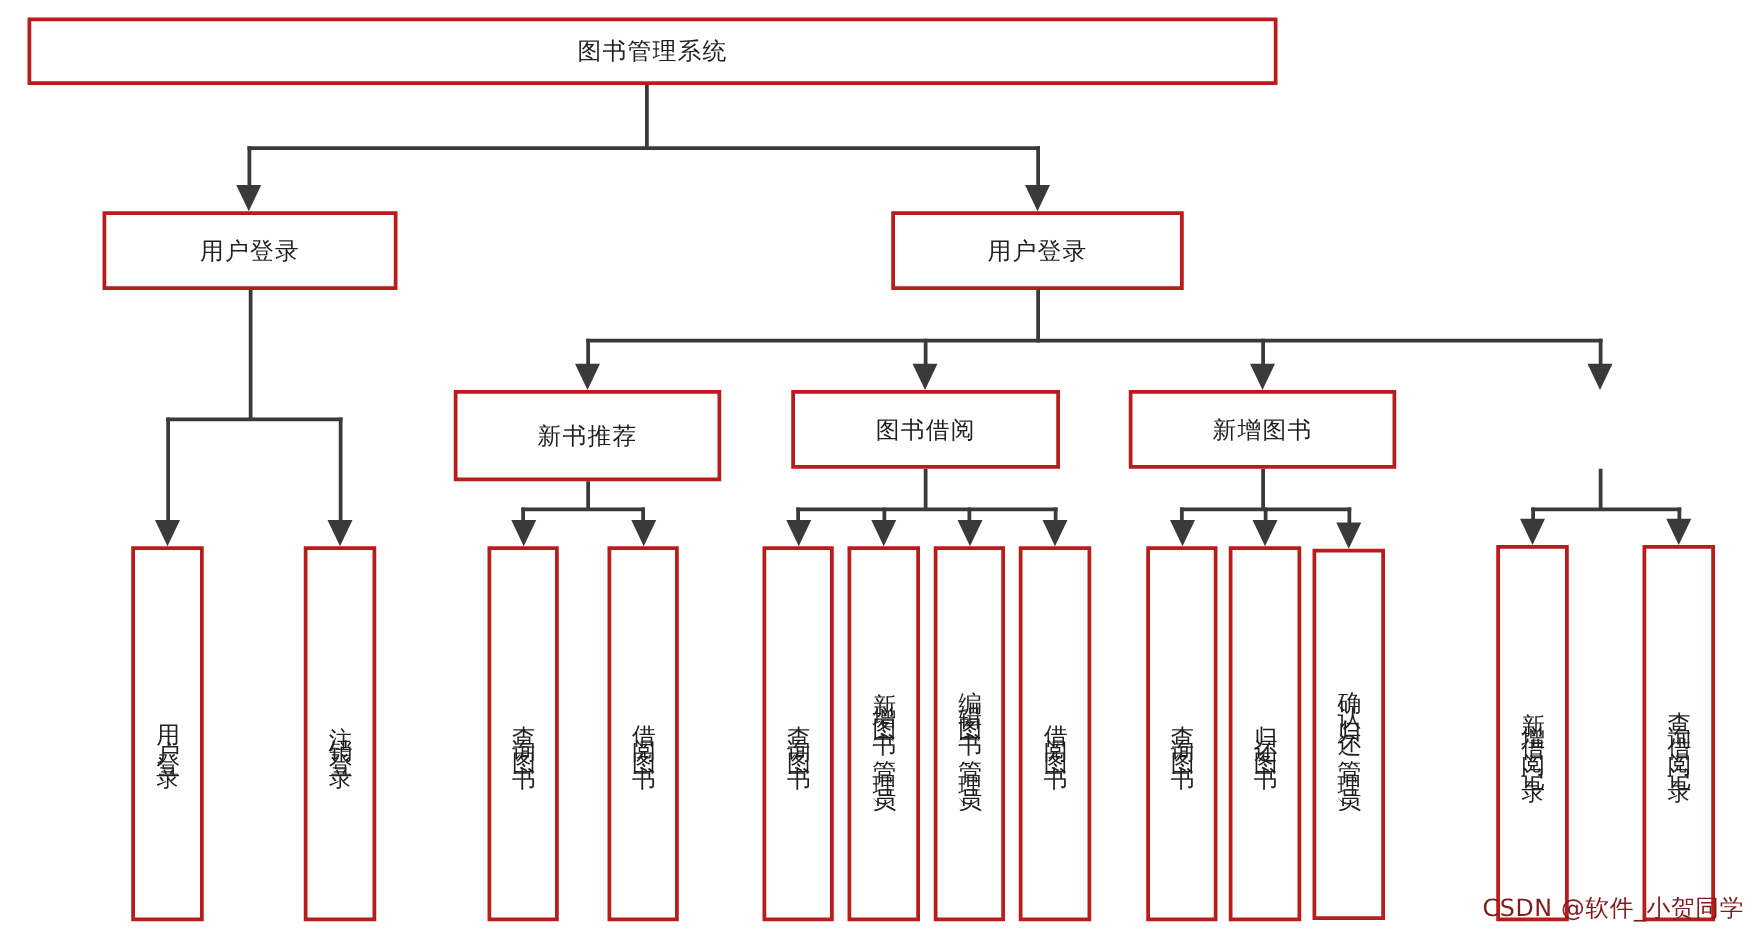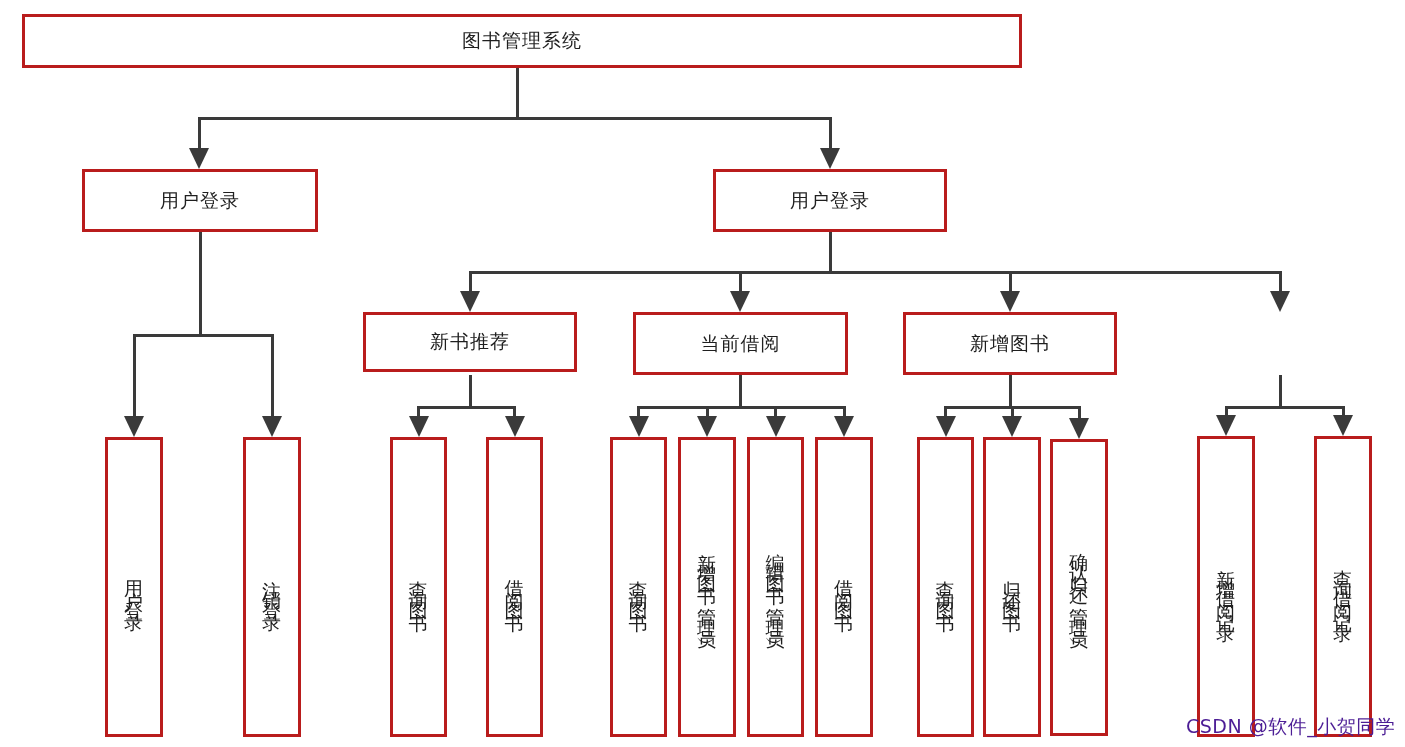--- a/index.html
+++ b/index.html
@@ -18,35 +18,35 @@
   }
   .v{position:absolute;width:3px;background:#3a3a3a;z-index:1;}
   .h{position:absolute;height:3px;background:#3a3a3a;z-index:1;}
   .ah{
     position:absolute;width:0;height:0;z-index:1;
     border-left:10px solid transparent;border-right:10px solid transparent;
     border-top:21px solid #3a3a3a;
   }
   .watermark{
     position:absolute;left:1186px;top:714px;z-index:5;white-space:nowrap;
-    font-size:19px;color:#4c1d95;letter-spacing:.5px;
+    font-size:19px;color:#7f1d1d;letter-spacing:.5px;
   }
 </style>
 </head>
 <body>
 
 <div class="canvas">
 
   <div class="box" style="left:22px;top:14px;width:1000px;height:54px">图书管理系统</div>
 
   <div class="box" style="left:82px;top:169px;width:236px;height:63px">用户登录</div>
   <div class="box" style="left:713px;top:169px;width:234px;height:63px">用户登录</div>
 
-  <div class="box" style="left:363px;top:312px;width:214px;height:60px">新书推荐</div>
-  <div class="box" style="left:633px;top:312px;width:215px;height:63px">当前借阅</div>
+  <div class="box" style="left:363px;top:312px;width:214px;height:73px">新书推荐</div>
+  <div class="box" style="left:633px;top:312px;width:215px;height:63px">图书借阅</div>
   <div class="box" style="left:903px;top:312px;width:214px;height:63px">新增图书</div>
 
   <div class="box leaf" style="left:105px;top:437px;width:58px;height:300px">用户登录</div>
   <div class="box leaf" style="left:243px;top:437px;width:58px;height:300px">注销登录</div>
 
   <div class="box leaf" style="left:390px;top:437px;width:57px;height:300px">查询图书</div>
   <div class="box leaf" style="left:486px;top:437px;width:57px;height:300px">借阅图书</div>
 
   <div class="box leaf" style="left:610px;top:437px;width:57px;height:300px">查询图书</div>
   <div class="box leaf" style="left:678px;top:437px;width:58px;height:300px">新增图书（管理员）</div>

